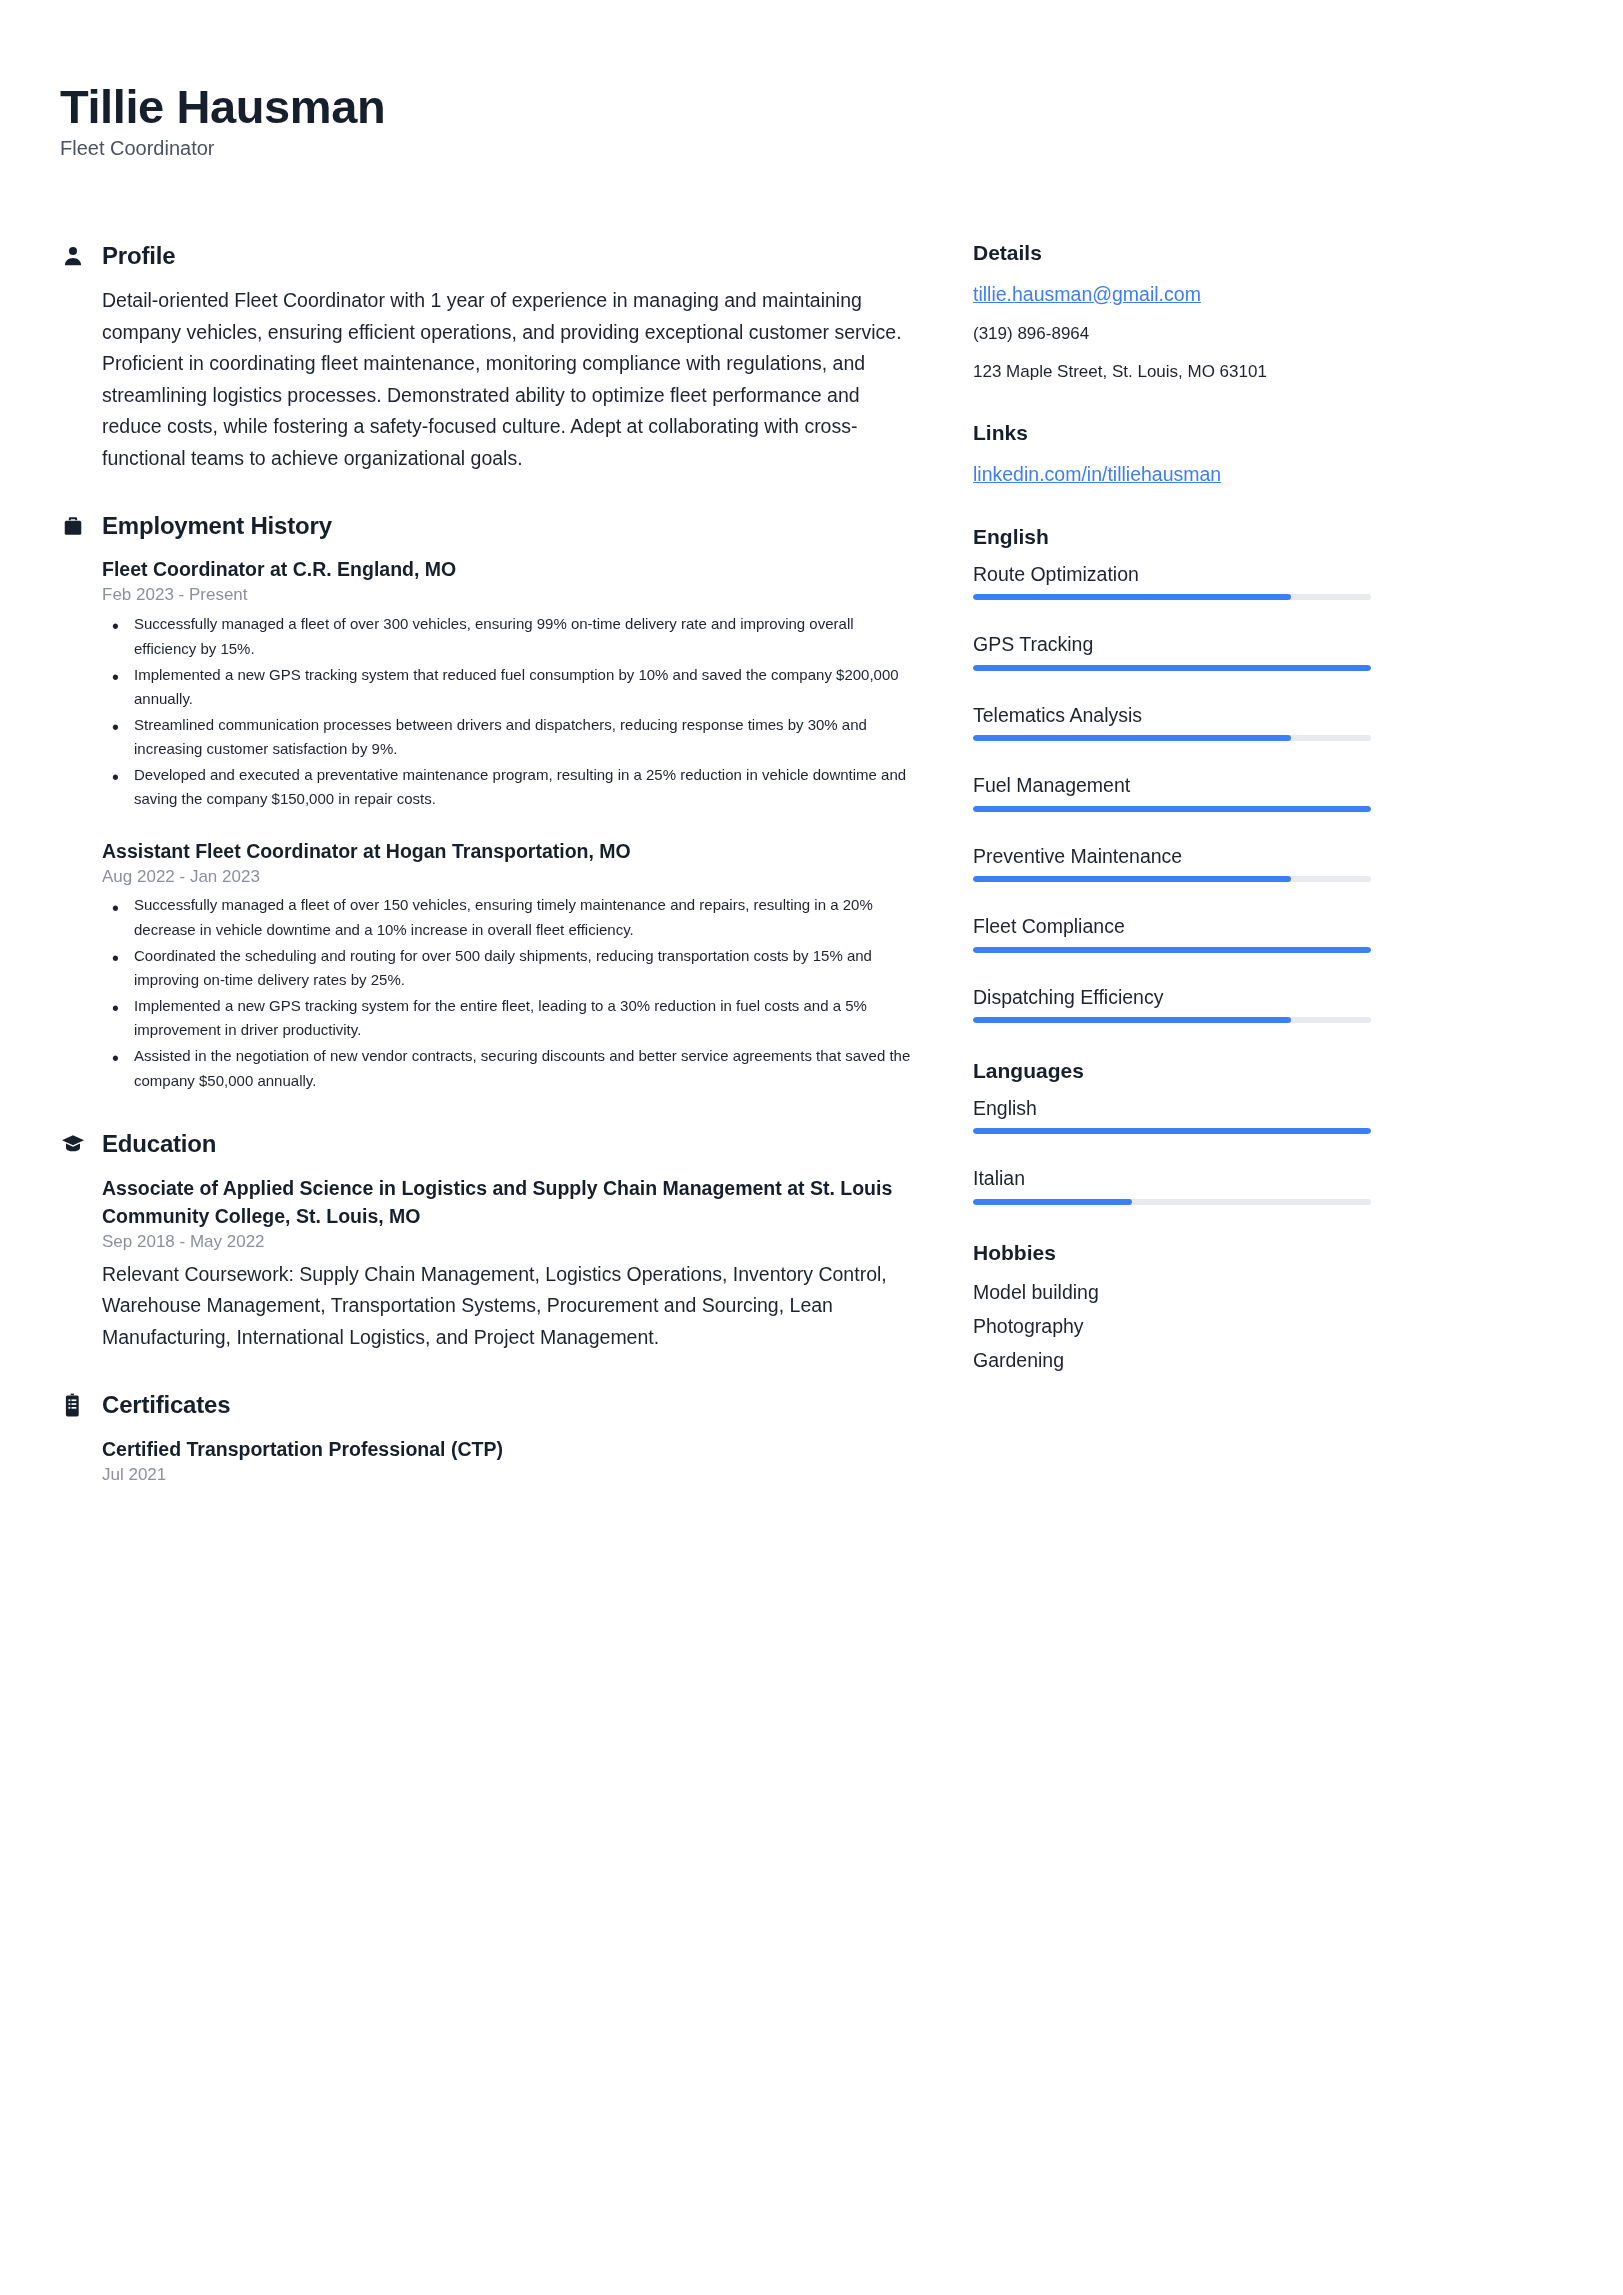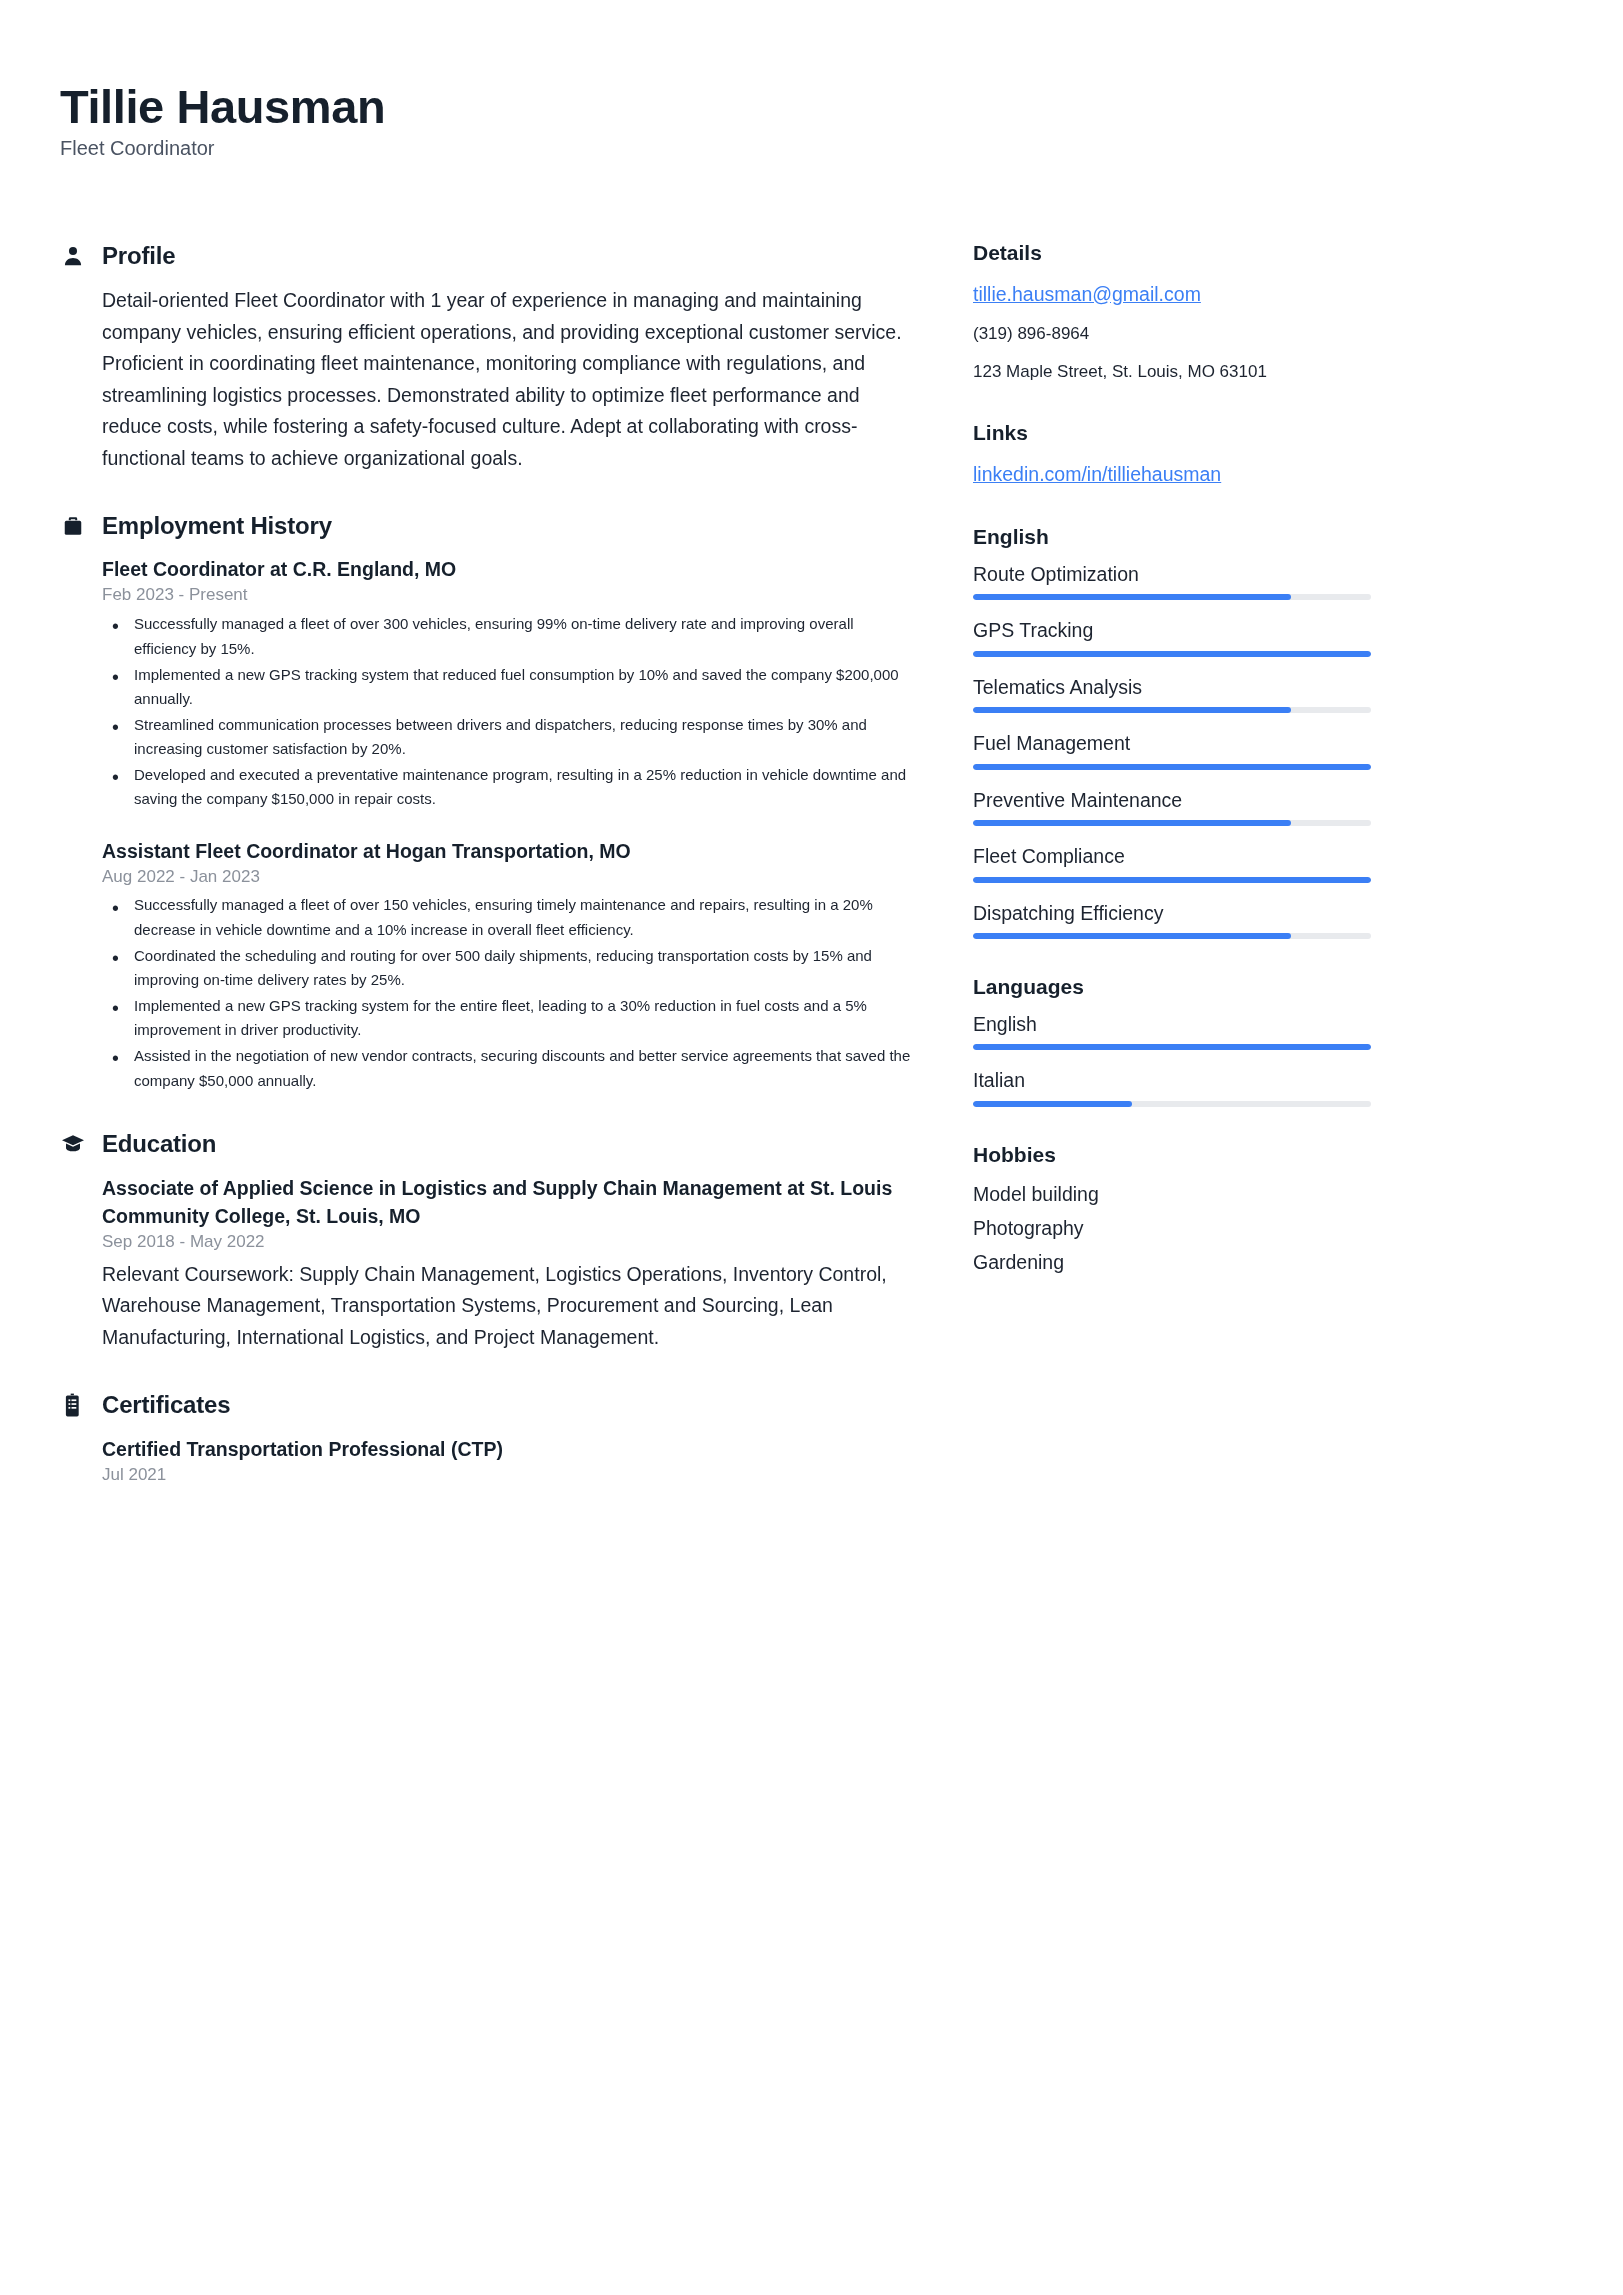--- a/index.html
+++ b/index.html
@@ -156,21 +156,21 @@
     line-height: 1.55;
     color: #3b7ff5;
     text-decoration: underline;
     display: block;
     margin-bottom: 12px;
     word-break: break-word;
     cursor: pointer;
   }
 
   
-  .rated-item { margin-bottom: 19px; }
+  .rated-item { margin-bottom: 33px; }
 
   .rated-label {
     font-size: 19.5px;
     color: #1d2430;
     margin-bottom: 8.5px;
   }
 
   .rating-track {
     width: 100%;
     height: 6px;
@@ -233,21 +233,21 @@
           <span class="section-title">Employment History</span>
         </div>
         <div class="section-inner">
 
           <div class="entry">
             <div class="entry-title">Fleet Coordinator at C.R. England, MO</div>
             <div class="entry-date">Feb 2023 - Present</div>
             <ul class="bullets">
               <li>Successfully managed a fleet of over 300 vehicles, ensuring 99% on-time delivery rate and improving overall efficiency by 15%.</li>
               <li>Implemented a new GPS tracking system that reduced fuel consumption by 10% and saved the company $200,000 annually.</li>
-              <li>Streamlined communication processes between drivers and dispatchers, reducing response times by 30% and increasing customer satisfaction by 20%.</li>
+              <li>Streamlined communication processes between drivers and dispatchers, reducing response times by 30% and increasing customer satisfaction by 9%.</li>
               <li>Developed and executed a preventative maintenance program, resulting in a 25% reduction in vehicle downtime and saving the company $150,000 in repair costs.</li>
             </ul>
           </div>
 
           <div class="entry">
             <div class="entry-title">Assistant Fleet Coordinator at Hogan Transportation, MO</div>
             <div class="entry-date">Aug 2022 - Jan 2023</div>
             <ul class="bullets">
               <li>Successfully managed a fleet of over 150 vehicles, ensuring timely maintenance and repairs, resulting in a 20% decrease in vehicle downtime and a 10% increase in overall fleet efficiency.</li>
               <li>Coordinated the scheduling and routing for over 500 daily shipments, reducing transportation costs by 15% and improving on-time delivery rates by 25%.</li>

